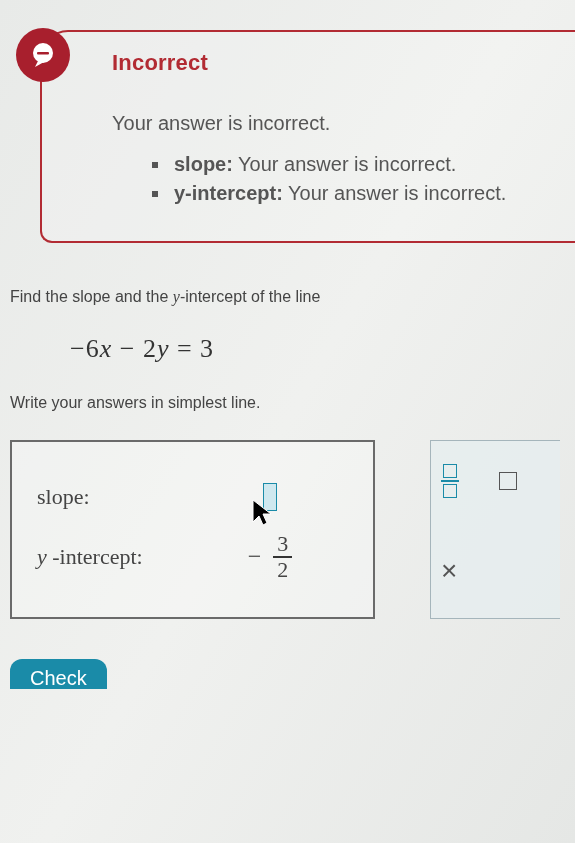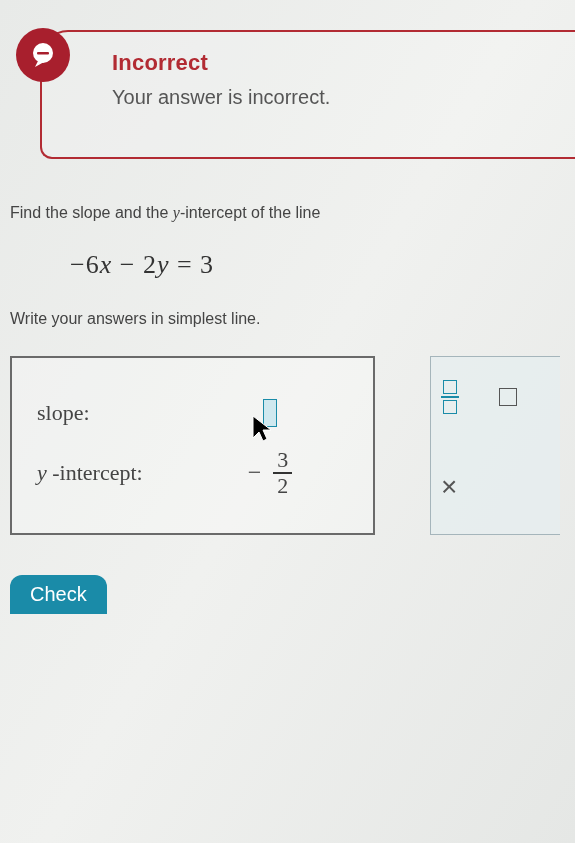--- a/index.html
+++ b/index.html
@@ -33,21 +33,21 @@
     border-radius: 50%;
     background: #a81f2d;
     display: flex;
     align-items: center;
     justify-content: center;
   }
   .feedback-title {
     color: #b22b33;
     font-weight: bold;
     font-size: 22px;
-    margin-bottom: 10px;
+    margin-bottom: 36px;
     letter-spacing: 0.2px;
   }
   .feedback-sub {
     font-size: 20px;
     color: #555;
     margin-bottom: 18px;
   }
   .feedback-list {
     margin: 0 0 0 40px;
     padding: 0;
@@ -173,39 +173,49 @@
     line-height: 1;
   }
   .check-btn {
     margin-top: 40px;
     background: #1a8ba8;
     color: #fff;
     border-radius: 12px 12px 0 0;
     padding: 8px 20px 0 20px;
     display: inline-block;
     font-size: 20px;
-    height: 39px;
+    height: 30px;
     overflow: hidden;
   }
 </style>
 </head>
 <body>
 
 
 
 <div class="feedback-box">
   <div class="badge">
     <svg width="30" height="30" viewBox="0 0 30 30">
       <circle cx="15" cy="13" r="10" fill="#fff"></circle>
       <path d="M 10 21 L 7 27 L 16 22 Z" fill="#fff"></path>
       <rect x="9" y="12" width="12" height="2.5" rx="1" fill="#a81f2d"></rect>
     </svg>
   </div>
   <div class="feedback-title">Incorrect</div>
   <div class="feedback-sub">Your answer is incorrect.</div>
+  <ul class="feedback-list">
+    <li>
+      <span class="bold">slope:</span>
+      <span>Your answer is incorrect.</span>
+    </li>
+    <li>
+      <span class="bold">y-intercept:</span>
+      <span>Your answer is incorrect.</span>
+    </li>
+  </ul>
 </div>
 
 <div class="question">
   <div class="qline">
     <span>Find the slope and the </span><span class="italic">y</span><span>-intercept of the line</span>
   </div>
   <div class="equation">
     −6<span class="italic">x</span> − 2<span class="italic">y</span> = 3
   </div>
   <div class="qline">Write your answers in simplest line.</div>

